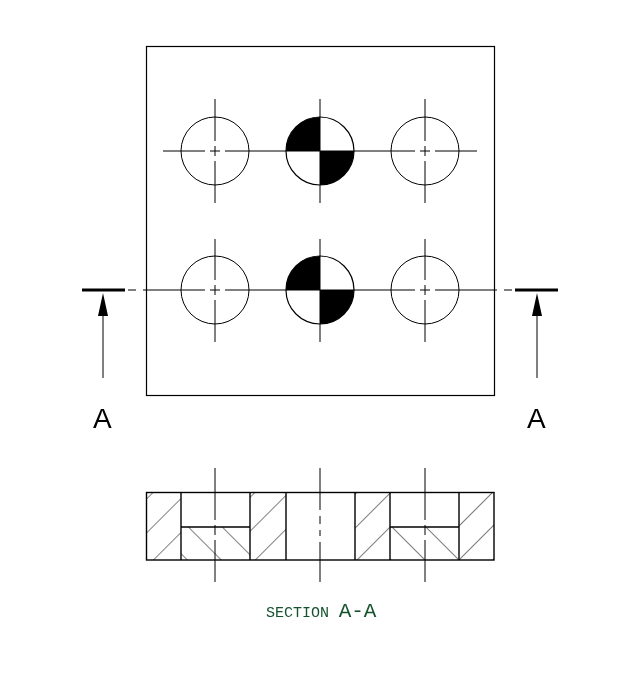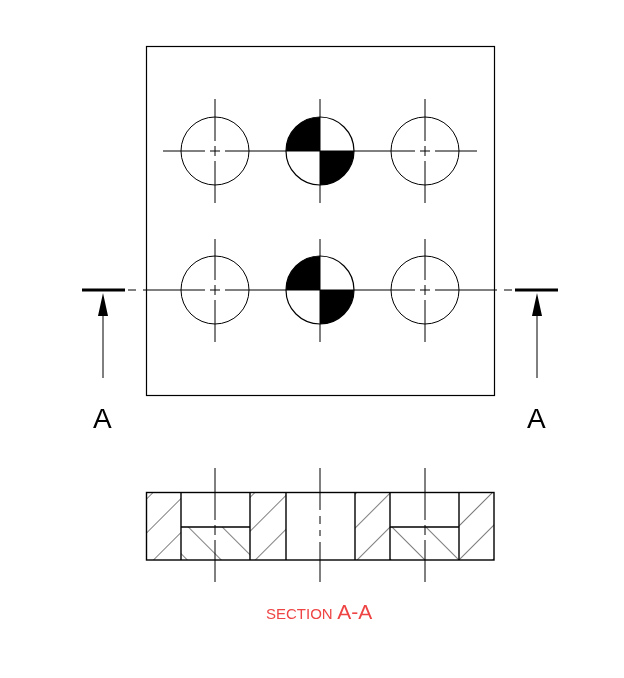--- a/index.html
+++ b/index.html
@@ -1,20 +1,20 @@
 <!DOCTYPE html>
 <html><head>
 <meta charset="utf-8">
 <style>
   html,body{margin:0;padding:0;background:#fff;}
   body{width:624px;height:678px;position:relative;overflow:hidden;}
   svg{position:absolute;left:0;top:0;}
   .lbl{position:absolute;font-family:"Liberation Sans",sans-serif;color:#000;}
   .secA{font-size:28px;}
-  .caption{position:absolute;left:266px;top:600px;font-family:Liberation Sans, sans-serif;color:#ef4444;white-space:nowrap;}
+  .caption{position:absolute;left:266px;top:600px;font-family:Liberation Mono, monospace;color:#14532d;white-space:nowrap;}
   .caption .sm{font-size:15px;}
   .caption .big{font-size:21px;}
 </style>
 </head>
 <body>
 
 <svg width="624" height="678" viewBox="0 0 624 678" xmlns="http://www.w3.org/2000/svg">
   <defs>
     <clipPath id="cog1">
         <circle cx="320" cy="151" r="34"></circle>

